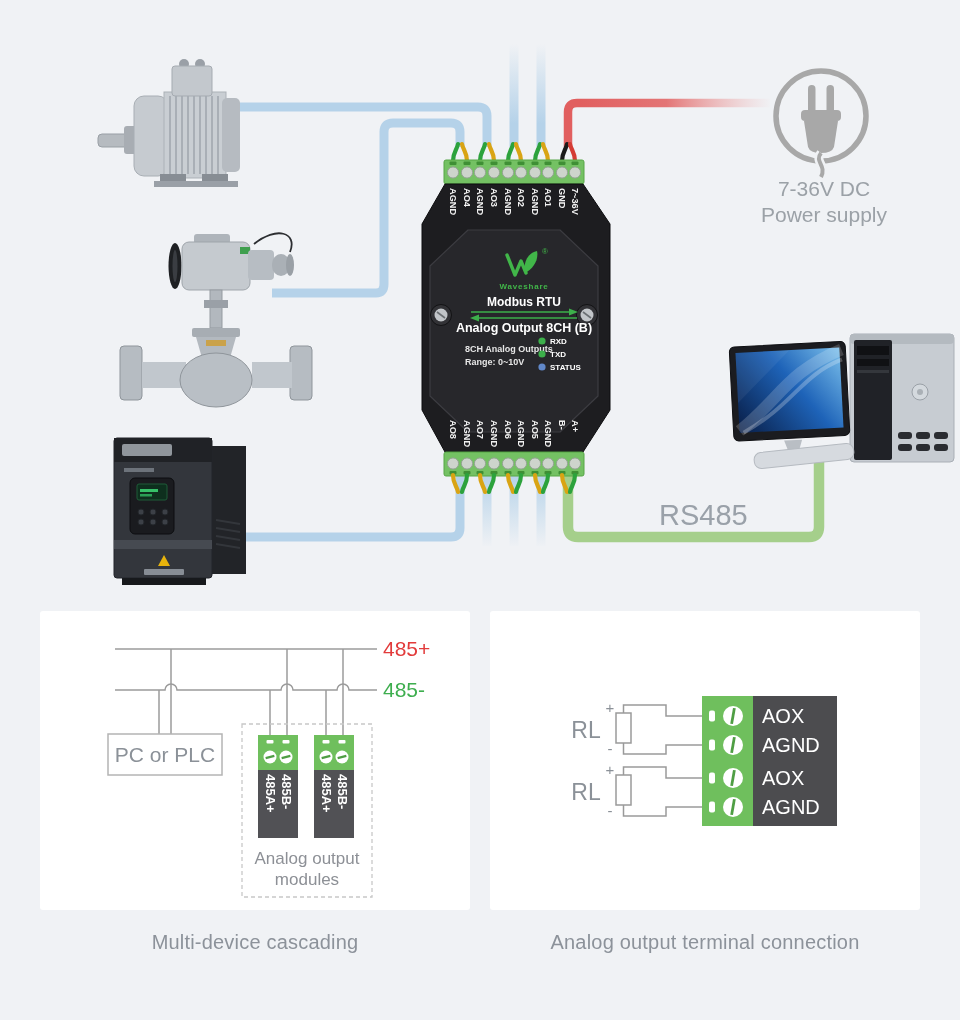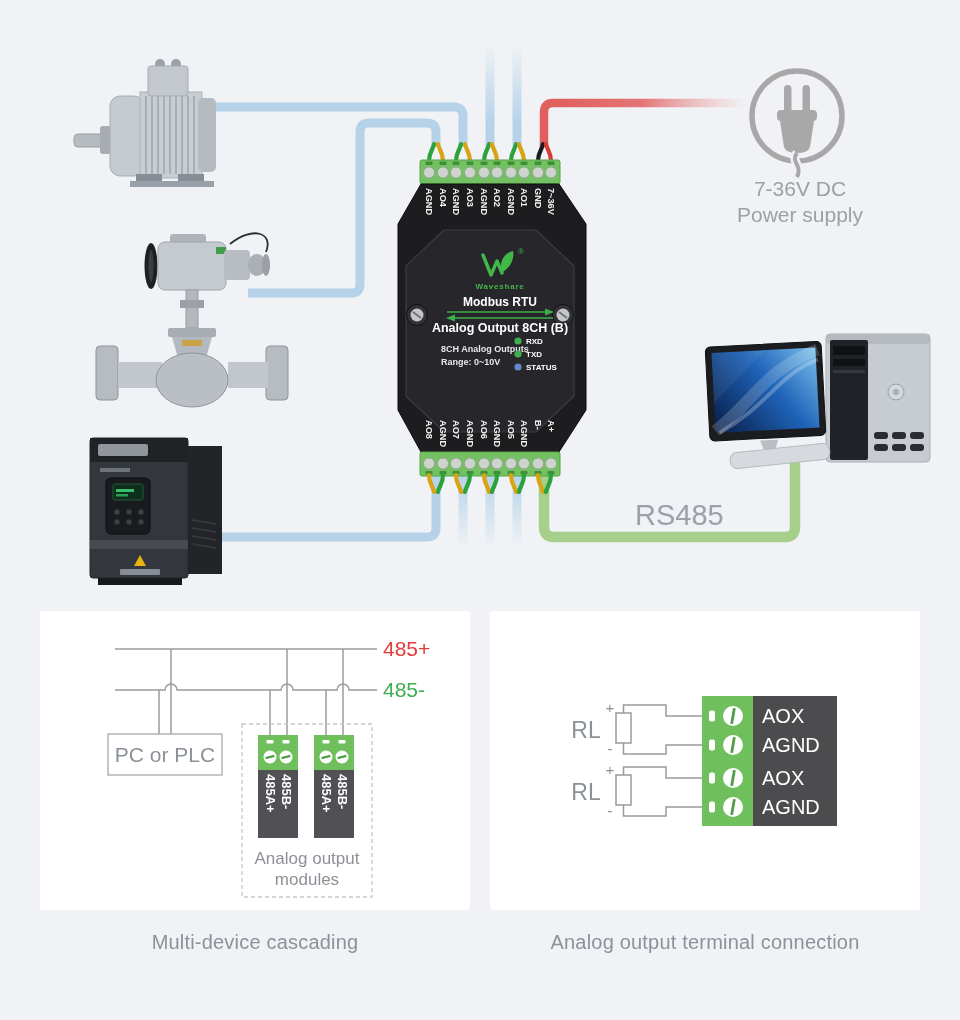--- a/index.html
+++ b/index.html
@@ -1,20 +1,20 @@
 <!DOCTYPE html>
 <html><head>
 <meta charset="utf-8">
 <style>
   html,body{margin:0;padding:0;}
   body{
     width:960px;height:1020px;background:#f0f2f5;position:relative;overflow:hidden;
     font-family:"Liberation Sans", sans-serif;
   }
-  .stage{position:absolute;inset:0;}
+  .stage{position:absolute;inset:0;padding-left:24px;}
   svg{display:block;font-family:"Liberation Sans", sans-serif;}
   .card{
     position:absolute;background:#ffffff;border-radius:3px;
   }
   .card-left{left:40px;top:611px;width:430px;height:299px;}
   .card-right{left:490px;top:611px;width:430px;height:299px;}
   .caption{
     position:absolute;top:929px;height:26px;line-height:26px;
     text-align:center;font-size:20px;color:#8c929a;letter-spacing:.2px;
   }

